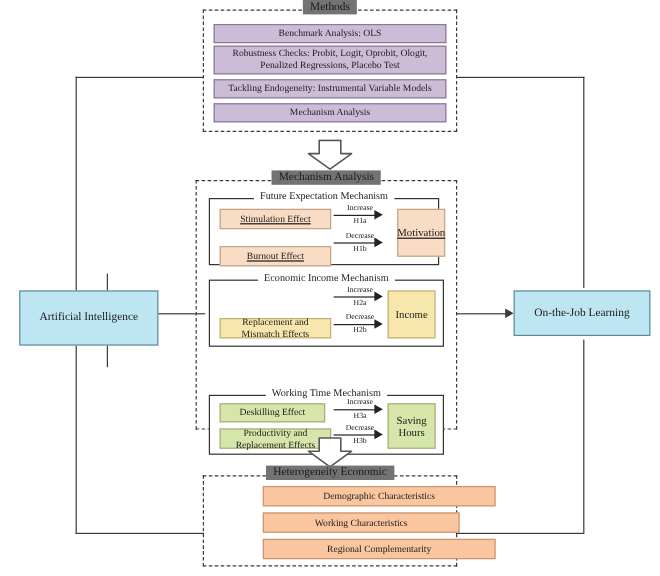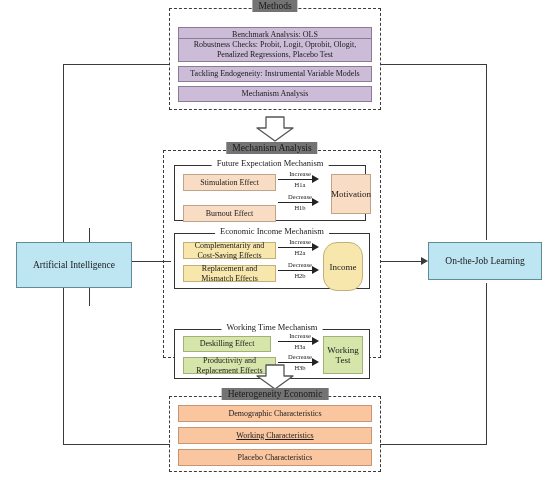--- a/index.html
+++ b/index.html
@@ -47,24 +47,24 @@
   }
 
   
   .box{
     border:1px solid #6b6b6b;
     font-size:8px;
     line-height:10px;
     padding:1px 3px;
   }
   .box.purple{background:#cdbcd8;border-color:#8a7a96;}
-  .box.peach{background:#f9dcc4;border-color:#c0a488;}
+  .box.peach{background:#f9dcc4;border-color:#c0a488;text-decoration:underline;}
   .box.yellow{background:#f7e7ad;border-color:#c2b078;}
   .box.green{background:#d6e5aa;border-color:#a3b078;}
-  .box.orange{background:#f9c6a0;border-color:#c89570;}
+  .box.orange{background:#f9c6a0;border-color:#c89570;margin-left:41px;}
   .box.blue{background:#bde6f2;border-color:#5f8c99;}
 
   .box.outcome{font-size:9px;}
   .box.endpoint{font-size:9.5px;}
 
   
   .line{position:absolute;background:#3a3a3a;}
   .hline{height:1.2px;}
   .vline{width:1.2px;}
 
@@ -129,21 +129,21 @@
     <span>Artificial Intelligence</span>
   </div>
 
   <div class="box blue endpoint ctr abs" style="left:428px;top:242px;width:114px;height:38px;">
     <span>On-the-Job Learning</span>
   </div>
 
   <div class="dashed-frame abs" style="left:169px;top:8px;width:212px;height:102px;">
     <div class="frame-title">Methods</div>
 
-    <div class="box purple ctr abs" style="left:8px;top:18px;width:194px;height:16px;">
+    <div class="box purple ctr abs" style="left:8px;top:11px;width:194px;height:16px;">
       <span>Benchmark Analysis: OLS</span>
     </div>
 
     <div class="box purple ctr abs" style="left:8px;top:29px;width:194px;height:24px;">
       <span>Robustness Checks: Probit, Logit, Oprobit, Ologit, Penalized Regressions, Placebo Test</span>
     </div>
 
     <div class="box purple ctr abs" style="left:8px;top:57px;width:194px;height:16px;">
       <span>Tackling Endogeneity: Instrumental Variable Models</span>
     </div>
@@ -186,41 +186,38 @@
       </div>
 
       <div class="box peach outcome ctr abs" style="left:148px;top:8px;width:40px;height:40px;margin-left:8px;">
         <span>Motivation</span>
       </div>
     </div>
 
     <div class="solid-frame abs" style="left:10px;top:82px;width:196px;height:56px;">
       <div class="solid-frame-title">Economic Income Mechanism</div>
 
-      <div class="box yellow ctr abs" style="left:8px;top:8px;width:93px;height:17px;">
-        <span>Complementarity and Cost-Saving Effects</span>
-      </div>
       <div class="box yellow ctr abs" style="left:8px;top:31px;width:93px;height:17px;">
         <span>Replacement and Mismatch Effects</span>
       </div>
 
       <div class="mini-arrow" style="left:103px;top:4px;">
         <div class="ml">Increase</div>
         <div class="mshaft"></div>
         <div class="mhead"></div>
         <div class="mh">H2a</div>
       </div>
       <div class="mini-arrow" style="left:103px;top:27px;">
         <div class="ml">Decrease</div>
         <div class="mshaft"></div>
         <div class="mhead"></div>
         <div class="mh">H2b</div>
       </div>
 
-      <div class="box yellow outcome ctr abs" style="left:148px;top:8px;width:40px;height:49px;border-radius:14px;">
+      <div class="box yellow outcome ctr abs" style="left:148px;top:8px;width:40px;height:40px;">
         <span>Income</span>
       </div>
     </div>
 
     <div class="solid-frame abs" style="left:10px;top:150px;width:196px;height:50px;margin-top:28px;">
       <div class="solid-frame-title">Working Time Mechanism</div>
 
       <div class="box green ctr abs" style="left:8px;top:6px;width:88px;height:16px;">
         <span>Deskilling Effect</span>
       </div>
@@ -235,38 +232,38 @@
         <div class="mh">H3a</div>
       </div>
       <div class="mini-arrow" style="left:103px;top:23px;">
         <div class="ml">Decrease</div>
         <div class="mshaft"></div>
         <div class="mhead"></div>
         <div class="mh">H3b</div>
       </div>
 
       <div class="box green outcome ctr abs" style="left:148px;top:6px;width:40px;height:38px;">
-        <span>Working Test</span>
+        <span>Saving Hours</span>
       </div>
     </div>
   </div>
 
   <div class="block-arrow" style="left:255px;top:364px;">
     <svg width="40" height="26" viewBox="0 0 40 26">
       <polygon points="11,1 29,1 29,12 38,12 20,25 2,12 11,12" fill="#ffffff" stroke="#555" stroke-width="1.3" stroke-linejoin="round"></polygon>
     </svg>
   </div>
 
   <div class="dashed-frame abs" style="left:169px;top:396px;width:212px;height:76px;">
     <div class="frame-title">Heterogeneity Economic</div>
 
     <div class="box orange ctr abs" style="left:8px;top:8px;width:194px;height:17px;">
       <span>Demographic Characteristics</span>
     </div>
-    <div class="box orange ctr abs" style="left:8px;top:30px;width:194px;height:17px;text-decoration:underline;">
+    <div class="box orange ctr abs" style="left:8px;top:30px;width:164px;height:17px;">
       <span>Working Characteristics</span>
     </div>
     <div class="box orange ctr abs" style="left:8px;top:52px;width:194px;height:17px;">
-      <span>Placebo Characteristics</span>
+      <span>Regional Complementarity</span>
     </div>
   </div>
 
 </div>
 
 </body></html>

